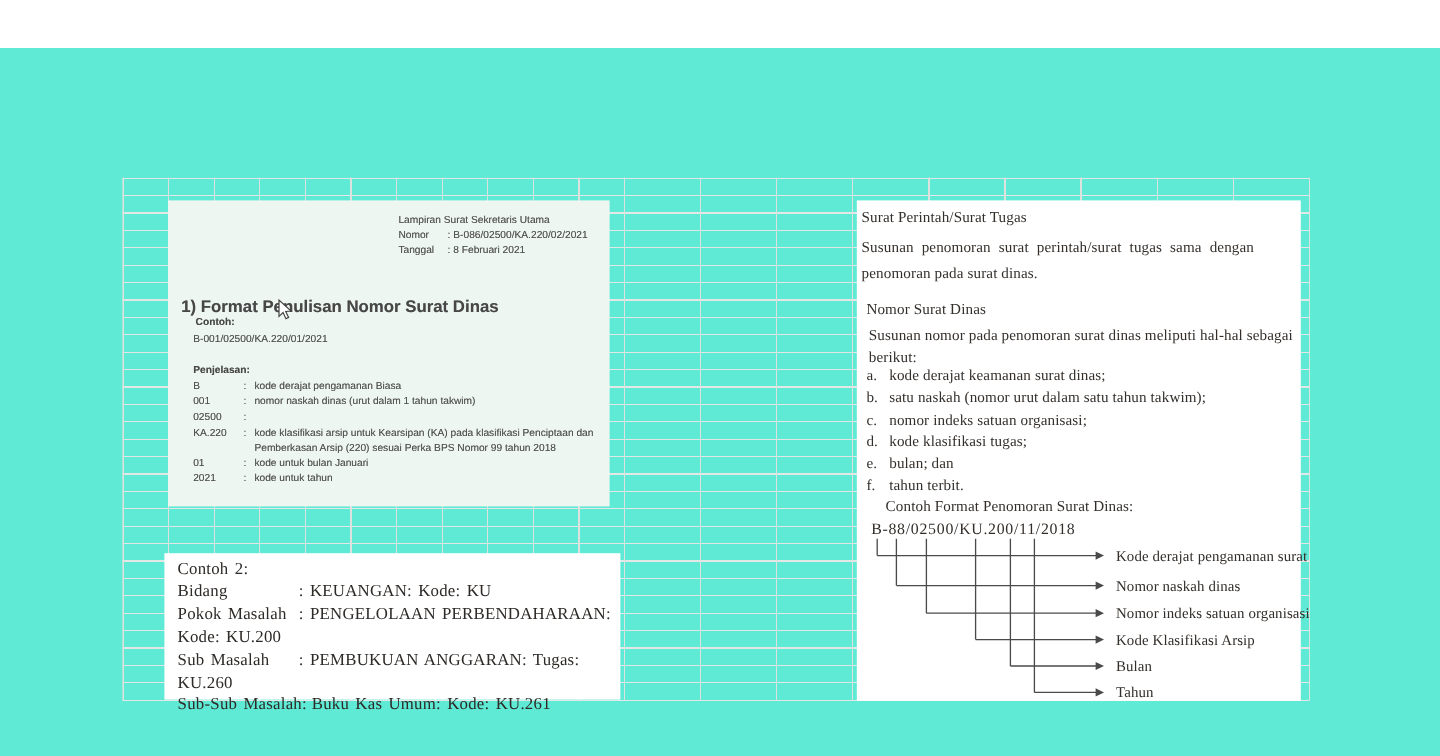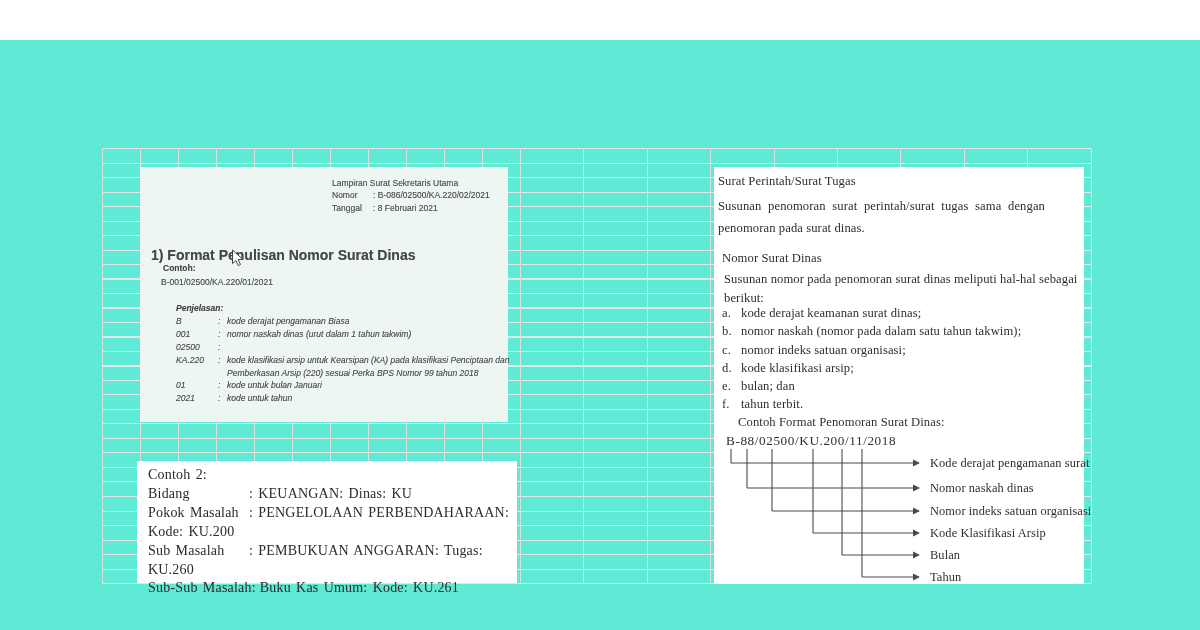--- a/index.html
+++ b/index.html
@@ -25,21 +25,21 @@
     position:absolute;left:140px;top:127px;width:368px;height:255px;
     background:#eef6f1;
     font-family:"Liberation Sans", sans-serif;color:#4f4f4f;font-size:8.5px;
     text-shadow:0 0 0.5px rgba(90,90,90,.55);
   }
   .scan-header{position:absolute;left:192px;top:10px;line-height:12.4px;white-space:nowrap;}
   .scan-header .lbl{display:inline-block;width:41px;}
   .scan-title{position:absolute;left:11px;top:80px;font-weight:bold;font-size:14px;color:#474747;white-space:nowrap;}
   .scan-contoh-label{position:absolute;left:23px;top:96px;font-weight:bold;color:#474747;}
   .scan-contoh-value{position:absolute;left:21px;top:110px;white-space:nowrap;}
-  .scan-penjelasan{position:absolute;left:36px;top:135px;width:336px;line-height:12.9px;font-style:italic;}
+  .scan-penjelasan{position:absolute;left:21px;top:135px;width:336px;line-height:12.9px;}
   .scan-penjelasan .pj-title{font-weight:bold;color:#474747;}
   .pj-row{display:flex;}
   .pj-term{flex:0 0 42px;}
   .pj-colon{flex:0 0 9px;}
   .pj-desc{flex:1 1 auto;max-width:284px;}
   
   .contoh2-panel{
     position:absolute;left:137px;top:421px;width:380px;height:122px;background:#ffffff;
     font-size:14px;color:#2e2a27;line-height:18.9px;letter-spacing:.2px;word-spacing:1.5px;
     padding-left:11px;box-sizing:border-box;
@@ -126,48 +126,48 @@
     </div>
   </div>
 
   <svg class="cursor-svg" width="14" height="19" viewBox="0 0 14 19">
     <path d="M1.5 1 L1.5 14.6 L4.9 11.5 L7.3 16.6 L9.5 15.5 L7.1 10.6 L11.6 10.2 Z" fill="#ffffff" stroke="#444444" stroke-width="1"></path>
   </svg>
 
   <div class="contoh2-panel">
     <div class="contoh2-title">Contoh 2:</div>
     <div id="contoh2-rows">
-        <div><span class="c2-label">Bidang</span><span>: KEUANGAN: Dinas: KU</span></div>
+        <div><span class="c2-label">Bidang</span><span>: KEUANGAN: Kode: KU</span></div>
         <div><span class="c2-label">Pokok Masalah</span><span>: PENGELOLAAN PERBENDAHARAAN: Kode: KU.200</span></div>
         <div><span class="c2-label">Sub Masalah</span><span>: PEMBUKUAN ANGGARAN: Tugas: KU.260</span></div>
         <div><span class="c2-label flush">Sub-Sub Masalah:</span><span>Buku Kas Umum: Kode: KU.261</span></div>
       </div>
   </div>
 
   <div class="right-panel">
     <div class="rd-s1-title">Surat Perintah/Surat Tugas</div>
     <div class="rd-s1-body">Susunan penomoran surat perintah/surat tugas sama dengan penomoran pada surat dinas.</div>
     <div class="rd-s2-title">Nomor Surat Dinas</div>
     <div class="rd-s2-intro">Susunan nomor pada penomoran surat dinas meliputi hal-hal sebagai berikut:</div>
     <div class="rd-list" id="nsd-list">
         <div class="rd-item">
           <span class="rd-letter">a.</span>
           <span>kode derajat keamanan surat dinas;</span>
         </div>
         <div class="rd-item">
           <span class="rd-letter">b.</span>
-          <span>nomor naskah (nomor pada dalam satu tahun takwim);</span>
+          <span>satu naskah (nomor urut dalam satu tahun takwim);</span>
         </div>
         <div class="rd-item">
           <span class="rd-letter">c.</span>
           <span>nomor indeks satuan organisasi;</span>
         </div>
         <div class="rd-item">
           <span class="rd-letter">d.</span>
-          <span>kode klasifikasi arsip;</span>
+          <span>kode klasifikasi tugas;</span>
         </div>
         <div class="rd-item">
           <span class="rd-letter">e.</span>
           <span>bulan; dan</span>
         </div>
         <div class="rd-item">
           <span class="rd-letter">f.</span>
           <span>tahun terbit.</span>
         </div>
       </div>

